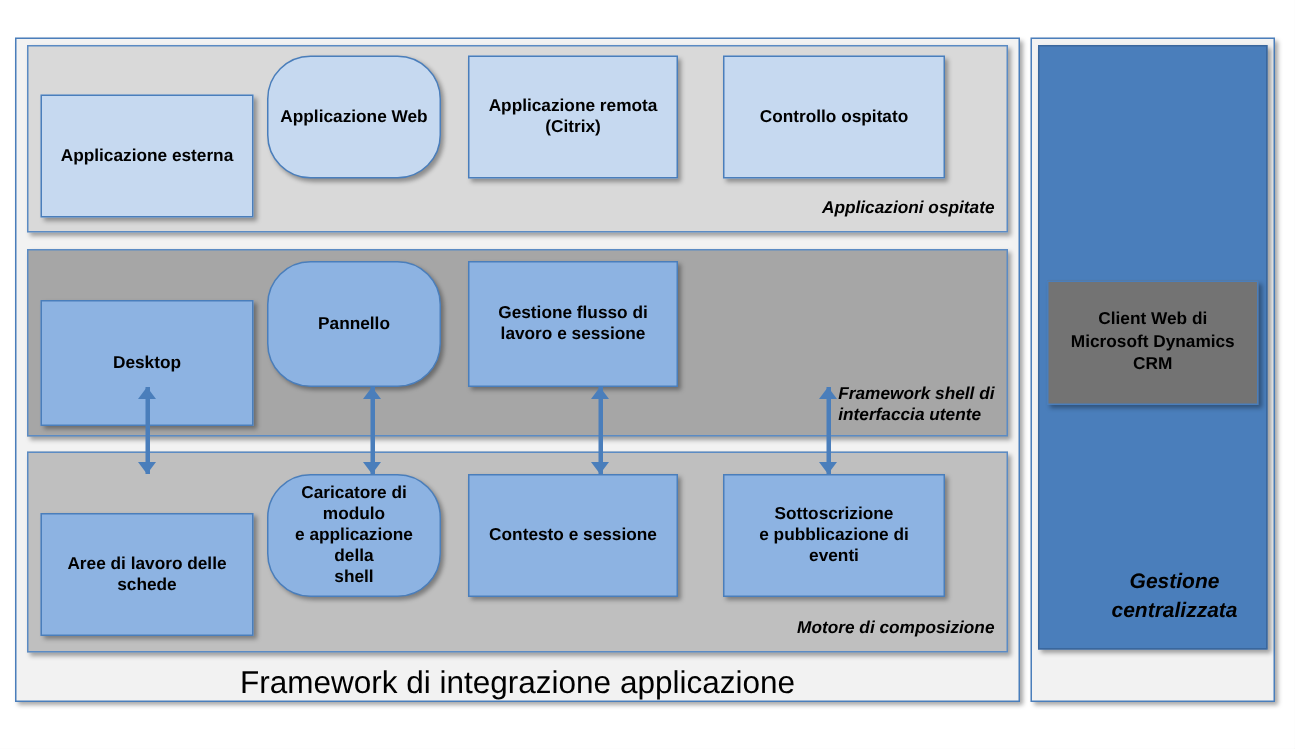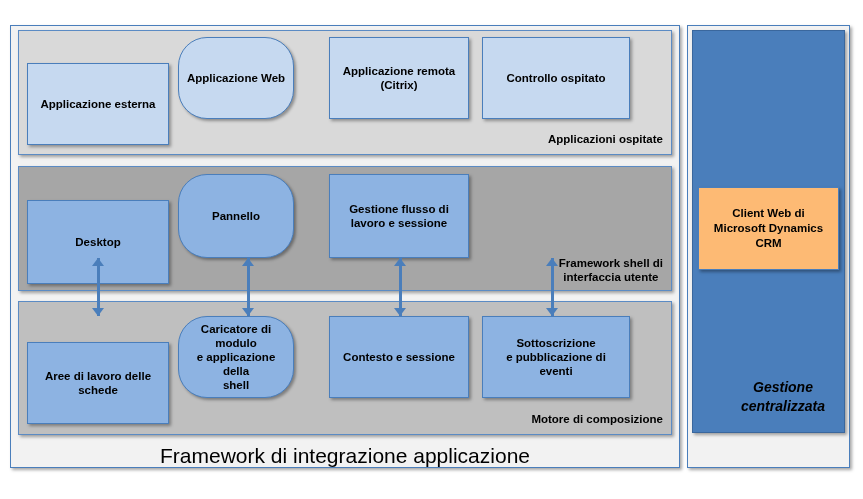--- a/index.html
+++ b/index.html
@@ -60,25 +60,26 @@
     top: 301px;
     width: 654px;
     height: 134px;
     background: #bfbfbf;
   }
 
   
   .band-caption {
     position: absolute;
     right: 8px;
+    font-style: italic;
     font-weight: bold;
     font-size: 11.5px;
     color: #000000;
     line-height: 14px;
-    text-align: center;
+    text-align: left;
     white-space: pre-line;
   }
   .cap-hosted { bottom: 8px; }
   .cap-shell  { bottom: 6px; }
   .cap-engine { bottom: 8px; }
 
   
   .node {
     position: absolute;
     box-sizing: border-box;
@@ -100,21 +101,21 @@
 
   
   .r1 { top: 37px; height: 82px; }
   
   .r2 { top: 174px; height: 84px; }
   
   .r3 { top: 316px; height: 82px; }
 
   .c1 { left: 27px;  width: 142px; margin-top: 26px; }
   .c2 { left: 178px; width: 116px; border-radius: 29px; }
-  .c3 { left: 329px; width: 140px; }
+  .c3 { left: 312px; width: 140px; }
   .c4 { left: 482px; width: 148px; }
 
   
   .arrow {
     position: absolute;
     width: 3px;
     background: #4a7ebb;
   }
   .arrow-top {
     top: 258px;
@@ -172,21 +173,21 @@
     border: 1px solid #3a679d;
     box-shadow: 2px 2px 3px rgba(0,0,0,0.35);
     box-sizing: border-box;
   }
   .crm-box {
     position: absolute;
     left: 698px;
     top: 187px;
     width: 141px;
     height: 83px;
-    background: #fdba74;
+    background: #737373;
     border: 1px solid #4a7ebb;
     box-sizing: border-box;
     display: flex;
     align-items: center;
     justify-content: center;
     text-align: center;
     font-size: 11.5px;
     font-weight: bold;
     color: #000000;
     line-height: 15px;

